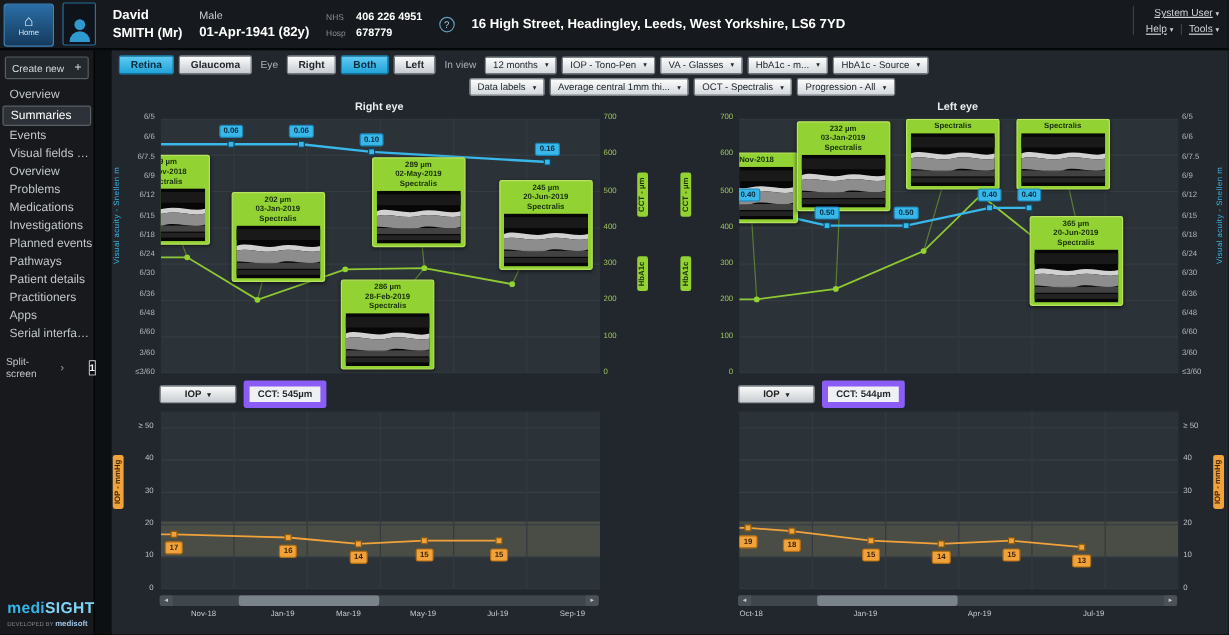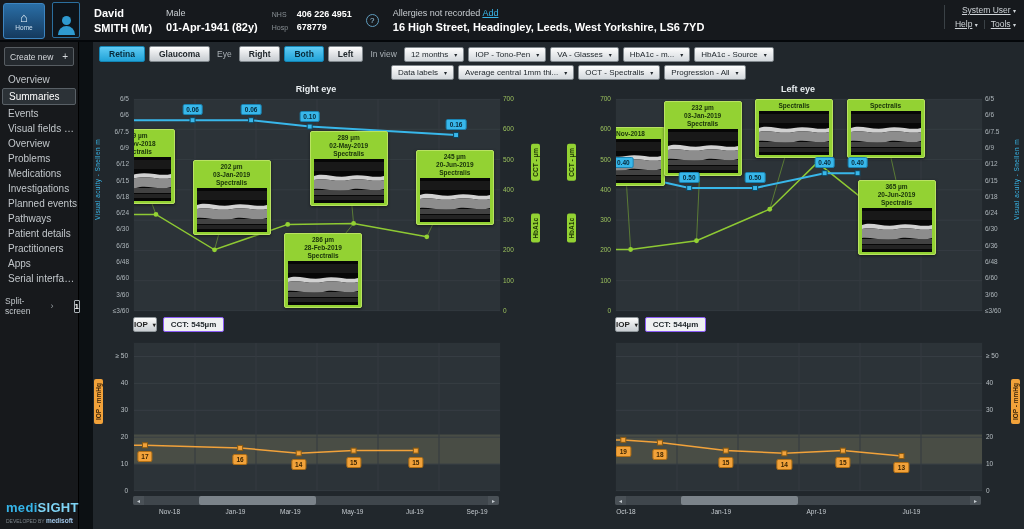--- a/index.html
+++ b/index.html
@@ -70,23 +70,23 @@
   .va-axis{position:absolute;left:8px;top:14px;width:28px;height:212px;}
   .va-axis span{position:absolute;right:2px;transform:translateY(-50%);font-size:6.5px;color:#aeb6bb;white-space:nowrap;}
   .num-axis{position:absolute;left:406px;top:14px;width:24px;height:212px;}
   .num-axis span{position:absolute;left:2px;transform:translateY(-50%);font-size:6.5px;color:#9cc25e;}
   .side-tag{position:absolute;writing-mode:vertical-rl;transform:rotate(180deg);font-size:6.5px;z-index:2;}
   .va-tag{color:#38b7ea;left:-1px;top:55px;letter-spacing:.4px;}
   .cct-tag{background:#93d233;color:#1c3205;left:436px;top:60px;padding:4px 1px;border-radius:2px;font-weight:bold;}
   .hba1c-tag{background:#93d233;color:#1c3205;left:436px;top:130px;padding:4px 1px;border-radius:2px;font-weight:bold;}
   .mid-row{position:absolute;left:38px;top:233px;display:flex;gap:6px;align-items:center;}
   .iop-btn{display:flex;align-items:center;gap:5px;background:linear-gradient(#fbfbfb,#c9ced2);border:1px solid #8f969b;
-           border-radius:2px;font-size:8px;font-weight:bold;color:#222;padding:2px 0;cursor:pointer;
+           border-radius:2px;font-size:8px;font-weight:bold;color:#222;padding:2px 20px;cursor:pointer;
            font-family:"Liberation Sans",sans-serif;}
-  .cct-box{background:#eef0f2;border:1px solid #8b5cf6;border-radius:2px;font-size:8px;font-weight:bold;color:#242b30;padding:2px 7px;}
+  .cct-box{background:#eef0f2;border:5px solid #8b5cf6;border-radius:2px;font-size:8px;font-weight:bold;color:#242b30;padding:2px 7px;}
   .iop-plot{position:absolute;left:38px;top:258px;width:366px;height:148px;background:#2c3338;border:1px solid #22282d;overflow:hidden;}
   .iop-ticks{position:absolute;left:8px;top:258px;width:28px;height:148px;}
   .iop-ticks span{position:absolute;right:3px;transform:translateY(-50%);font-size:6.5px;color:#b9c0c5;white-space:nowrap;}
   .iop-tag{background:#f2a23a;color:#40270a;left:-1px;top:295px;padding:4px 1px;border-radius:2px;font-weight:bold;}
   .scrollbar{position:absolute;left:38px;top:412px;width:366px;height:9px;display:flex;background:#3f464c;border-radius:2px;overflow:hidden;}
   .sb-arrow{width:11px;display:flex;align-items:center;justify-content:center;font-size:5px;color:#c3c9ce;background:#4a5157;cursor:pointer;}
   .sb-track{flex:1;position:relative;}
   .sb-thumb{position:absolute;left:16%;width:34%;top:0;bottom:0;background:#7b838a;border-radius:2px;cursor:pointer;}
   .date-row{position:absolute;left:38px;top:424px;width:366px;height:10px;}
   .date-row span{position:absolute;transform:translateX(-50%);font-size:6.5px;color:#c6ccd1;white-space:nowrap;}
@@ -140,22 +140,20 @@
           <i>NHS</i>
             <b>406 226 4951</b>
         </span>
       <span>
           <i>Hosp</i>
             <b>678779</b>
         </span>
     </div>
     <div class="help-ic">?</div>
     <div class="pb-col">
-      <span class="pb-dim"><span>Allergies not recorded</span>
-        <a class="add-link">Add</a></span>
       <span class="pb-strong">16 High Street, Headingley, Leeds, West Yorkshire, LS6 7YD</span>
     </div>
     <div class="top-menu">
       <span class="menu-link"><u>System User</u>
         <em>▾</em></span>
       <span class="menu-row">
         <span class="menu-link"><u>Help</u>
           <em>▾</em></span>
         <span class="menu-sep"></span>
         <span class="menu-link"><u>Tools</u>

